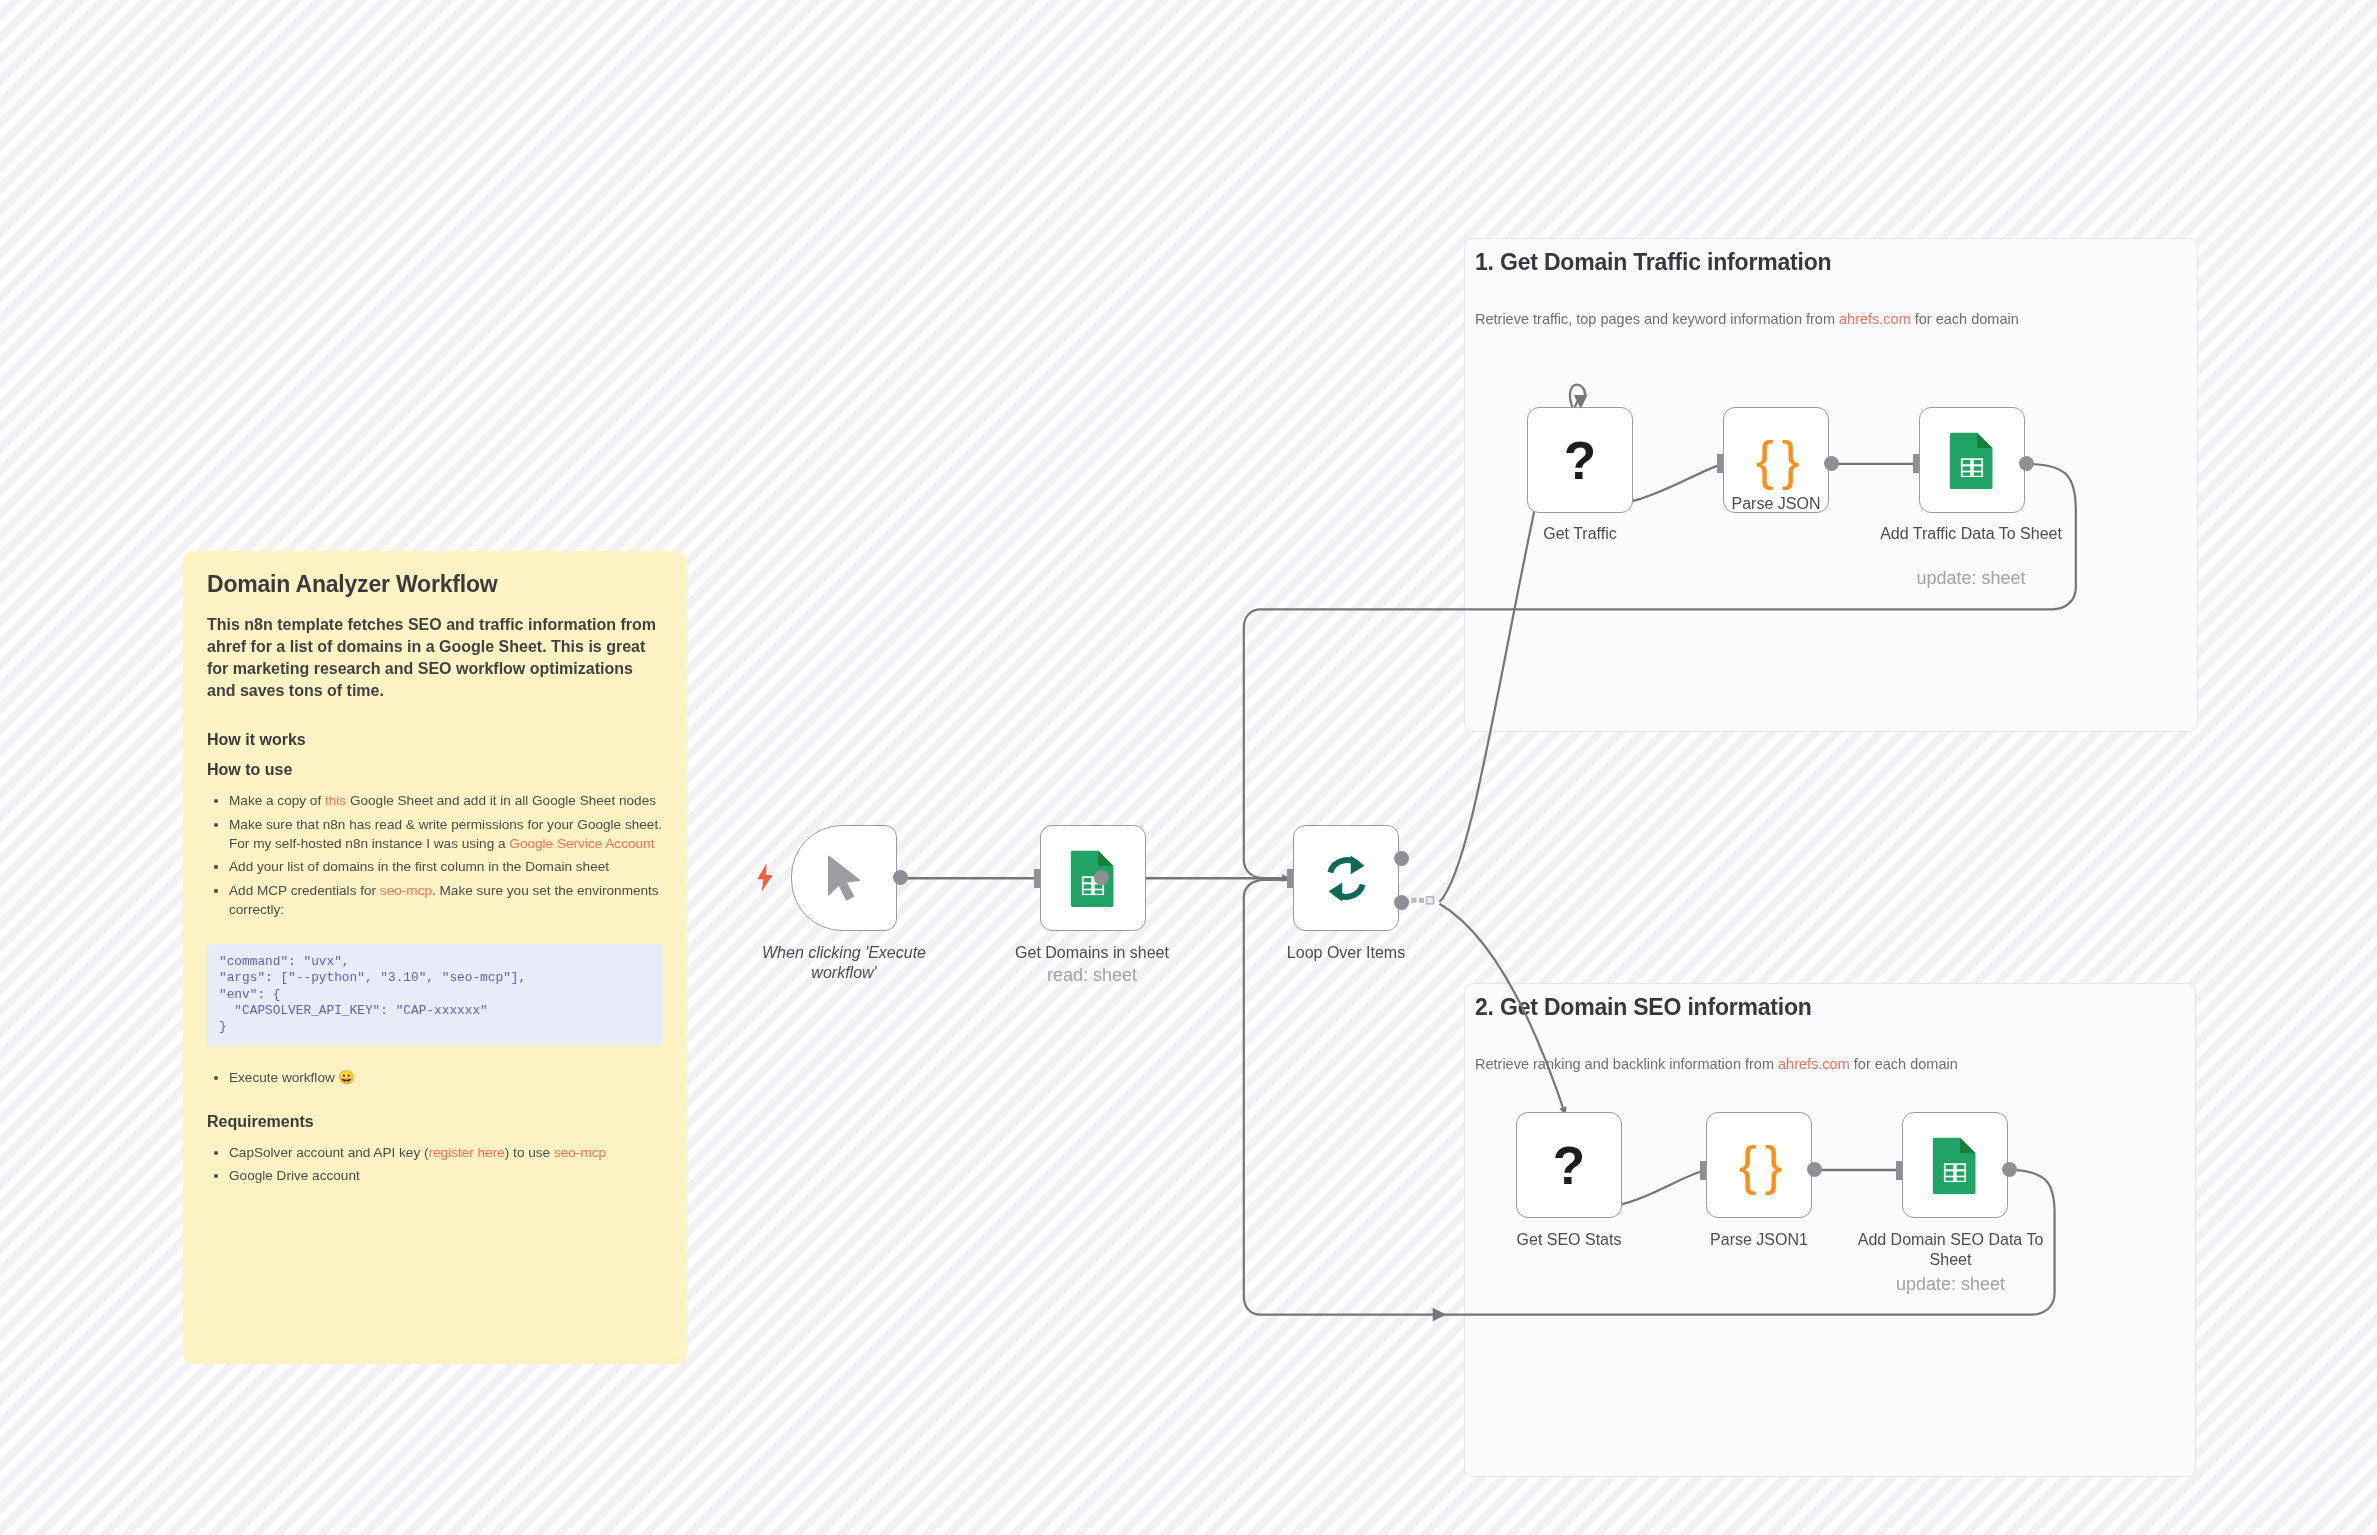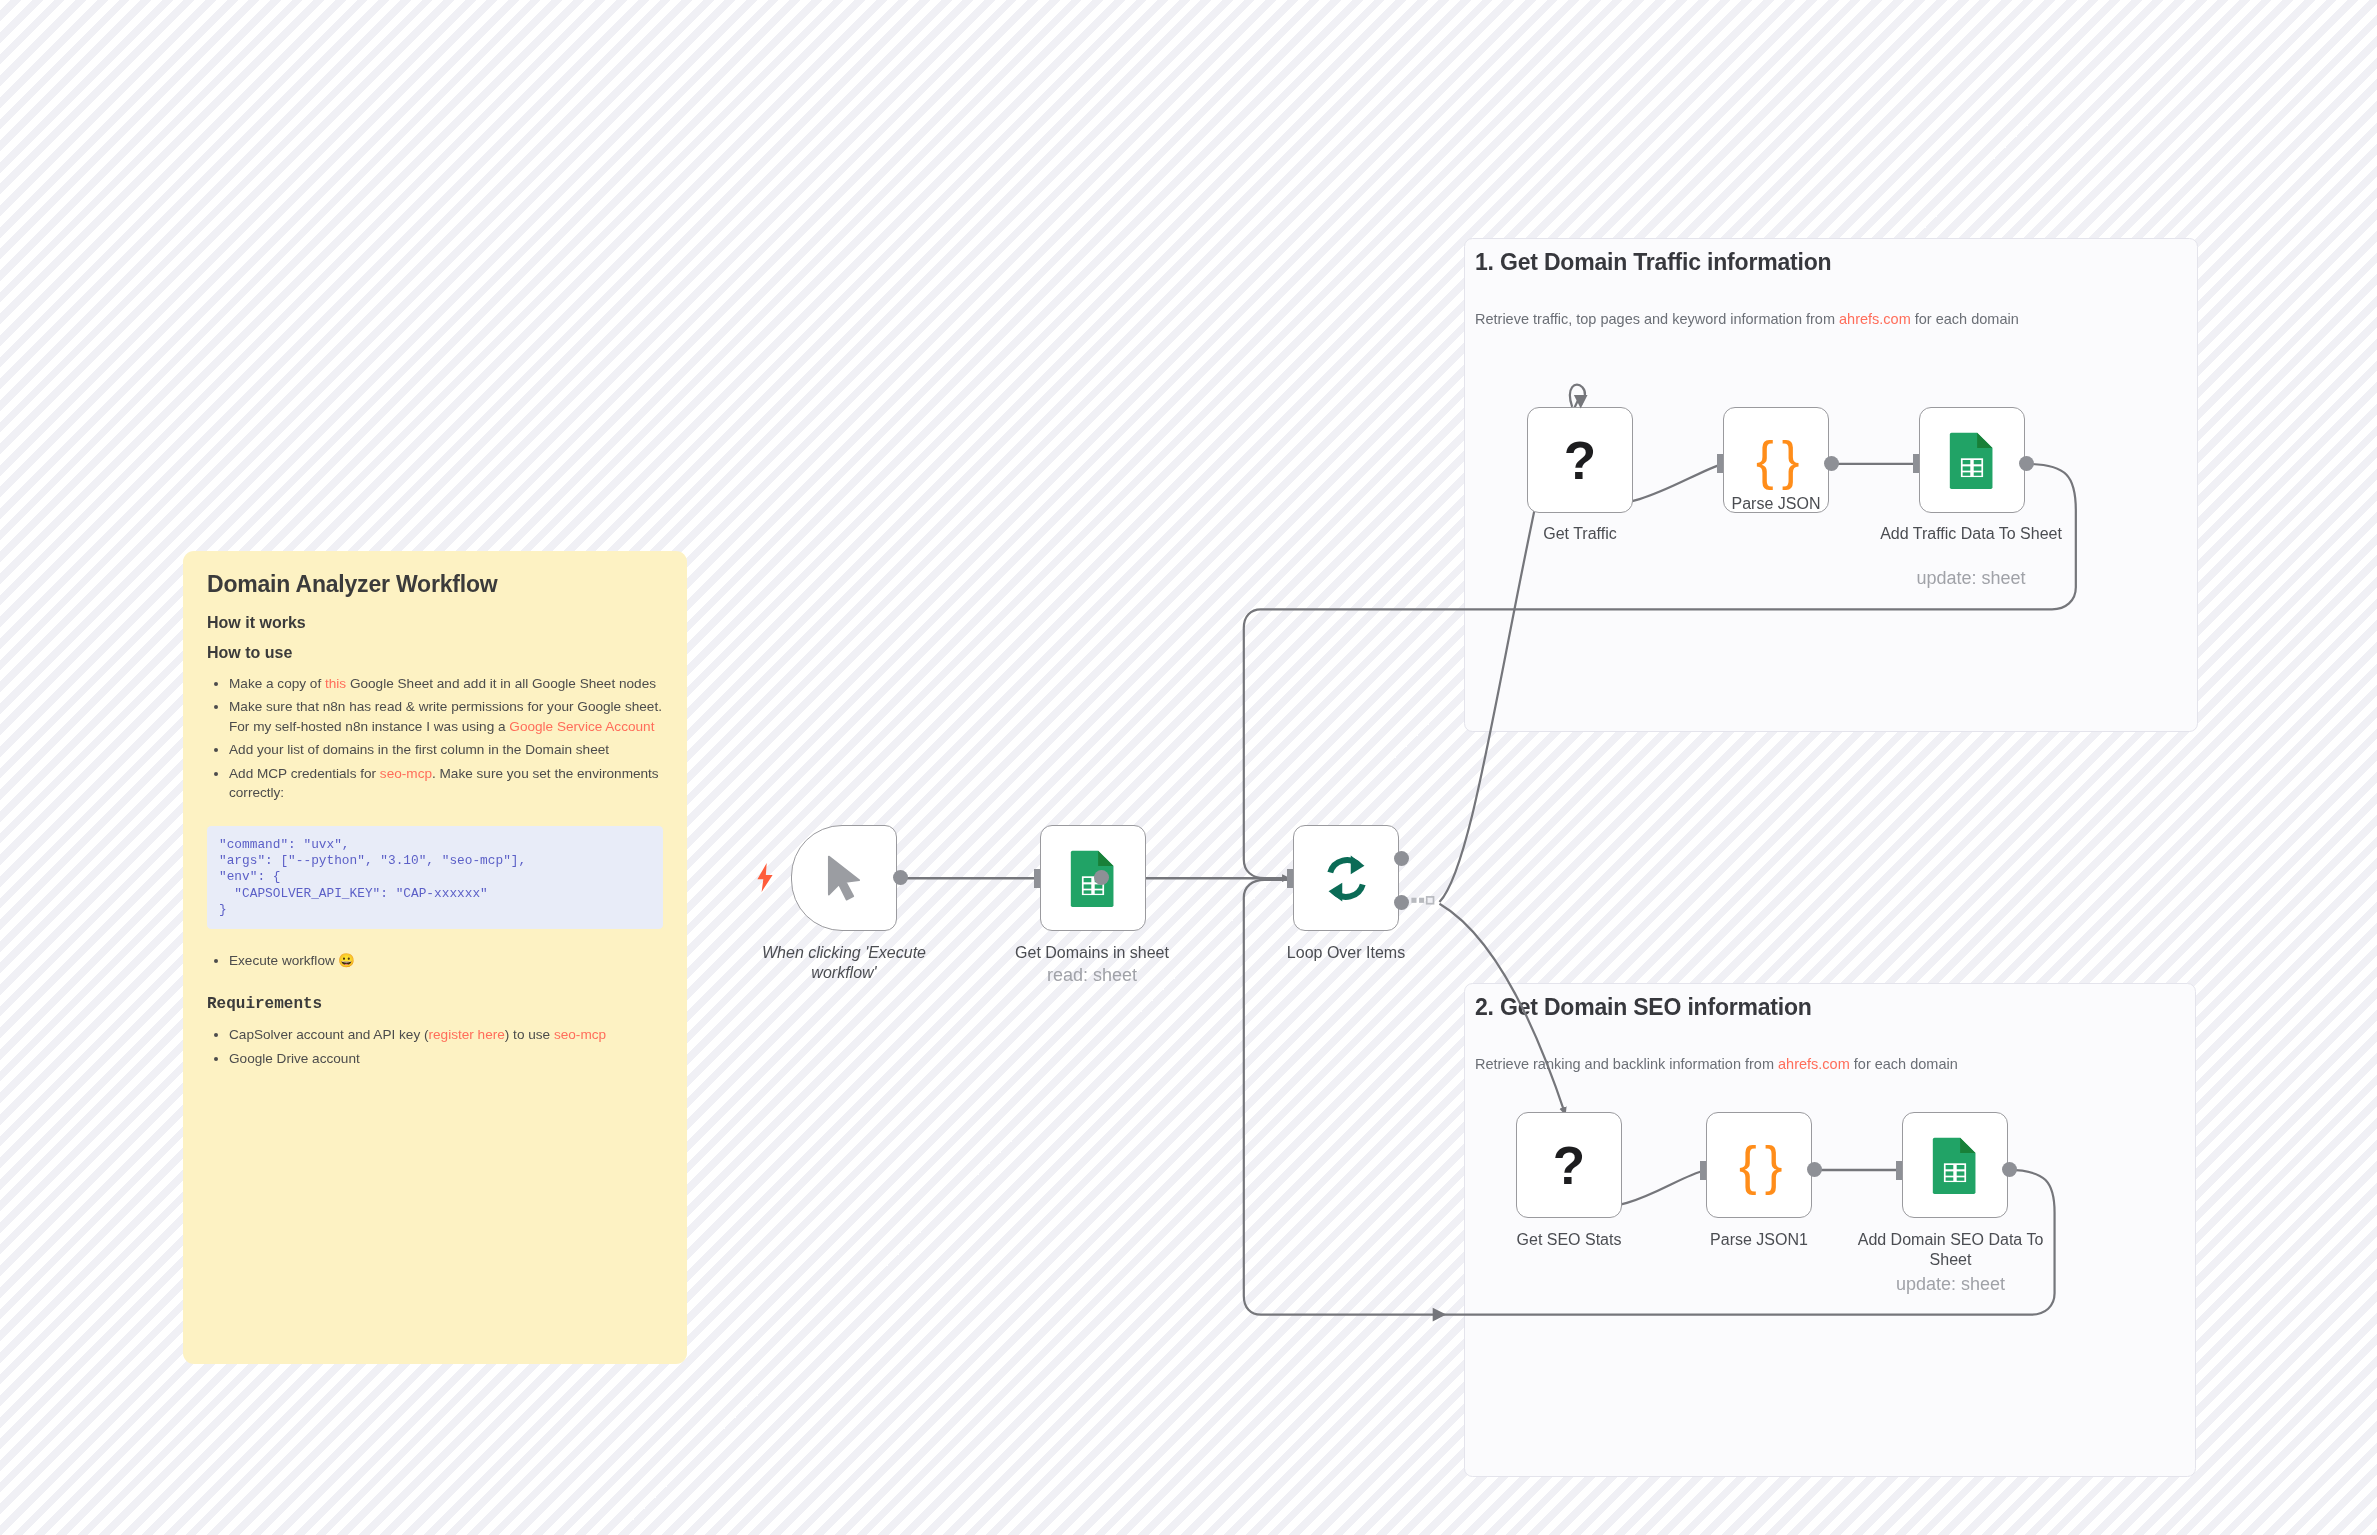--- a/index.html
+++ b/index.html
@@ -168,21 +168,21 @@
     background: #e8ecf8;
     border-radius: 4.3px;
     padding: 10.2px 12px;
     margin: 0 0 22px 0;
     font-family: "Liberation Mono", monospace;
     font-size: 12.8px;
     color: #5b5fc7;
     line-height: 1.28;
     white-space: pre;
   }
-  #sticky .spaced-top { margin-top: 25.5px; font-family: Liberation Mono, monospace; }
+  #sticky .spaced-top { margin-top: 25.5px; }
 
   
   #bolt {
     position: absolute;
     left: 754px;
     top: 863px;
     width: 22px;
     height: 29px;
     z-index: 8;
   }
@@ -367,20 +367,21 @@
   </div>
 
   <div class="section-title" style="left:1475px; top:994px;">2. Get Domain SEO information</div>
   <div class="section-desc" style="left:1475px; top:1056px;">
     <span>Retrieve ranking and backlink information from </span><span class="link-red">ahrefs.com</span><span> for each domain</span>
   </div>
 
   <div id="sticky">
     <div id="sticky-inner">
       <h1>Domain Analyzer Workflow</h1>
+      <p class="lead">This n8n template fetches SEO and traffic information from ahref for a list of domains in a Google Sheet. This is great for marketing research and SEO workflow optimizations and saves tons of time.</p>
 
       <h2>How it works</h2>
 
       <h2>How to use</h2>
       <ul>
         <li>
           <span>Make a copy of </span><span class="link-red">this</span><span> Google Sheet and add it in all Google Sheet nodes</span>
         </li>
         <li>
           <span>Make sure that n8n has read &amp; write permissions for your Google sheet. For my self-hosted n8n instance I was using a </span><span class="link-red">Google Service Account</span><span></span>

